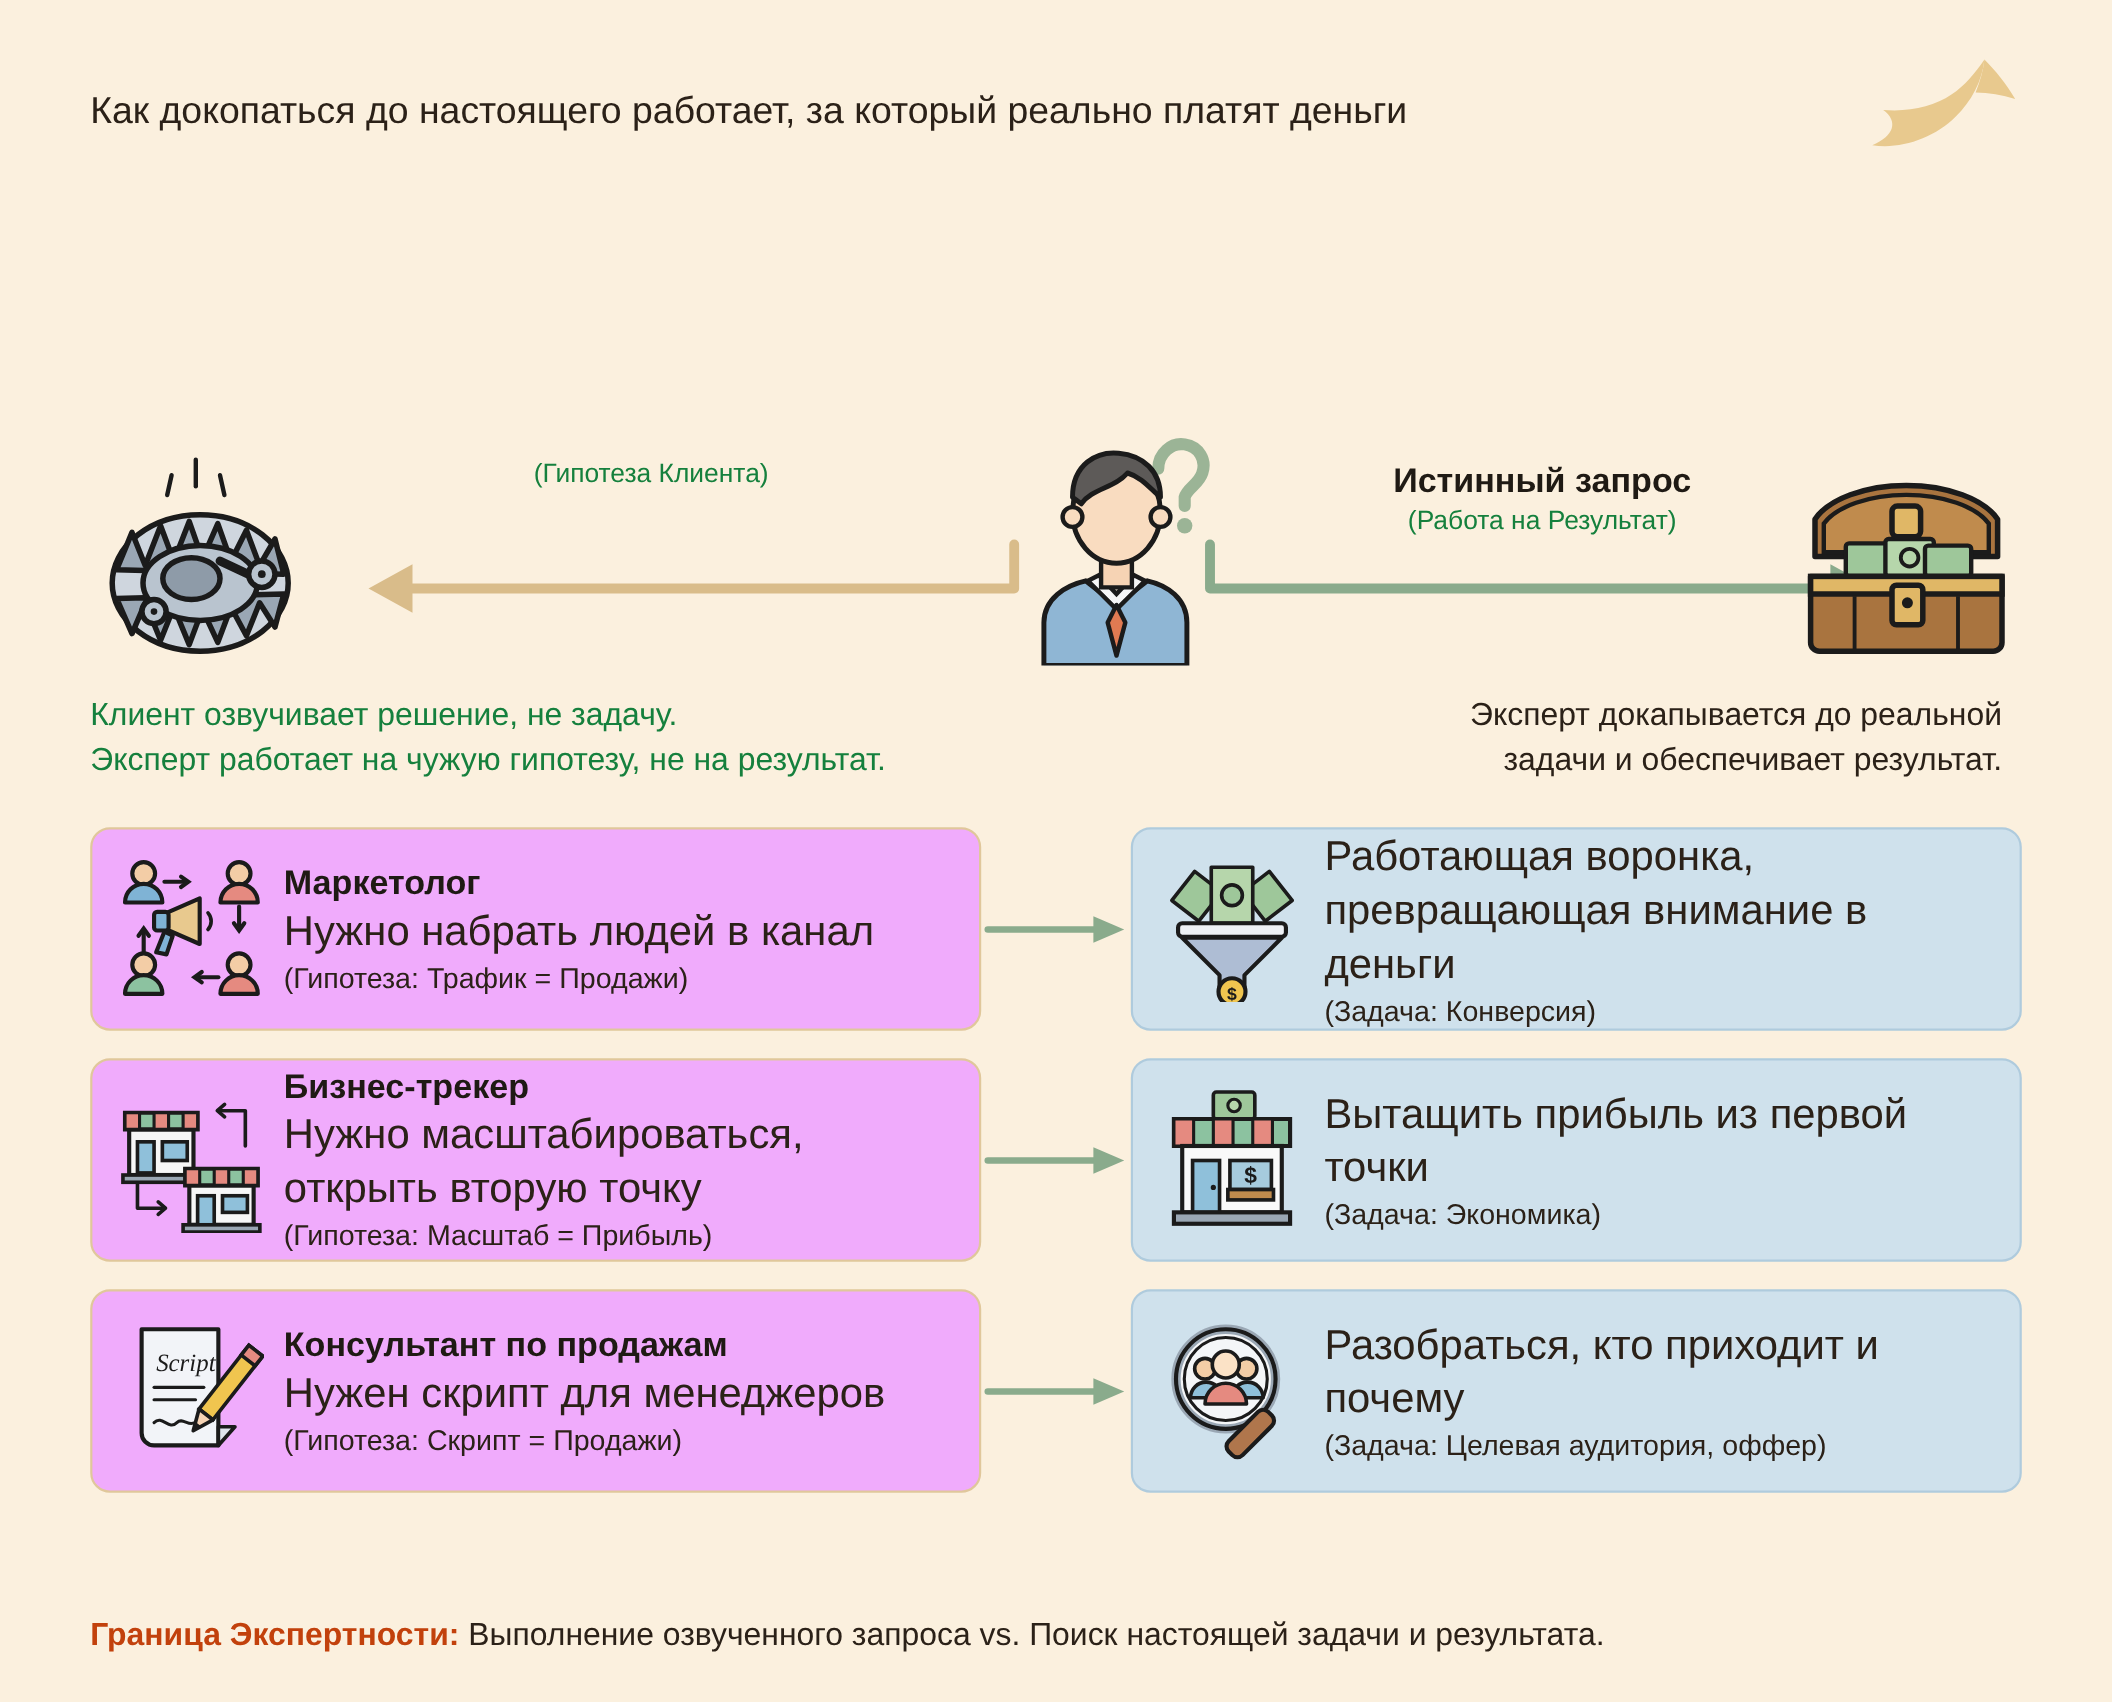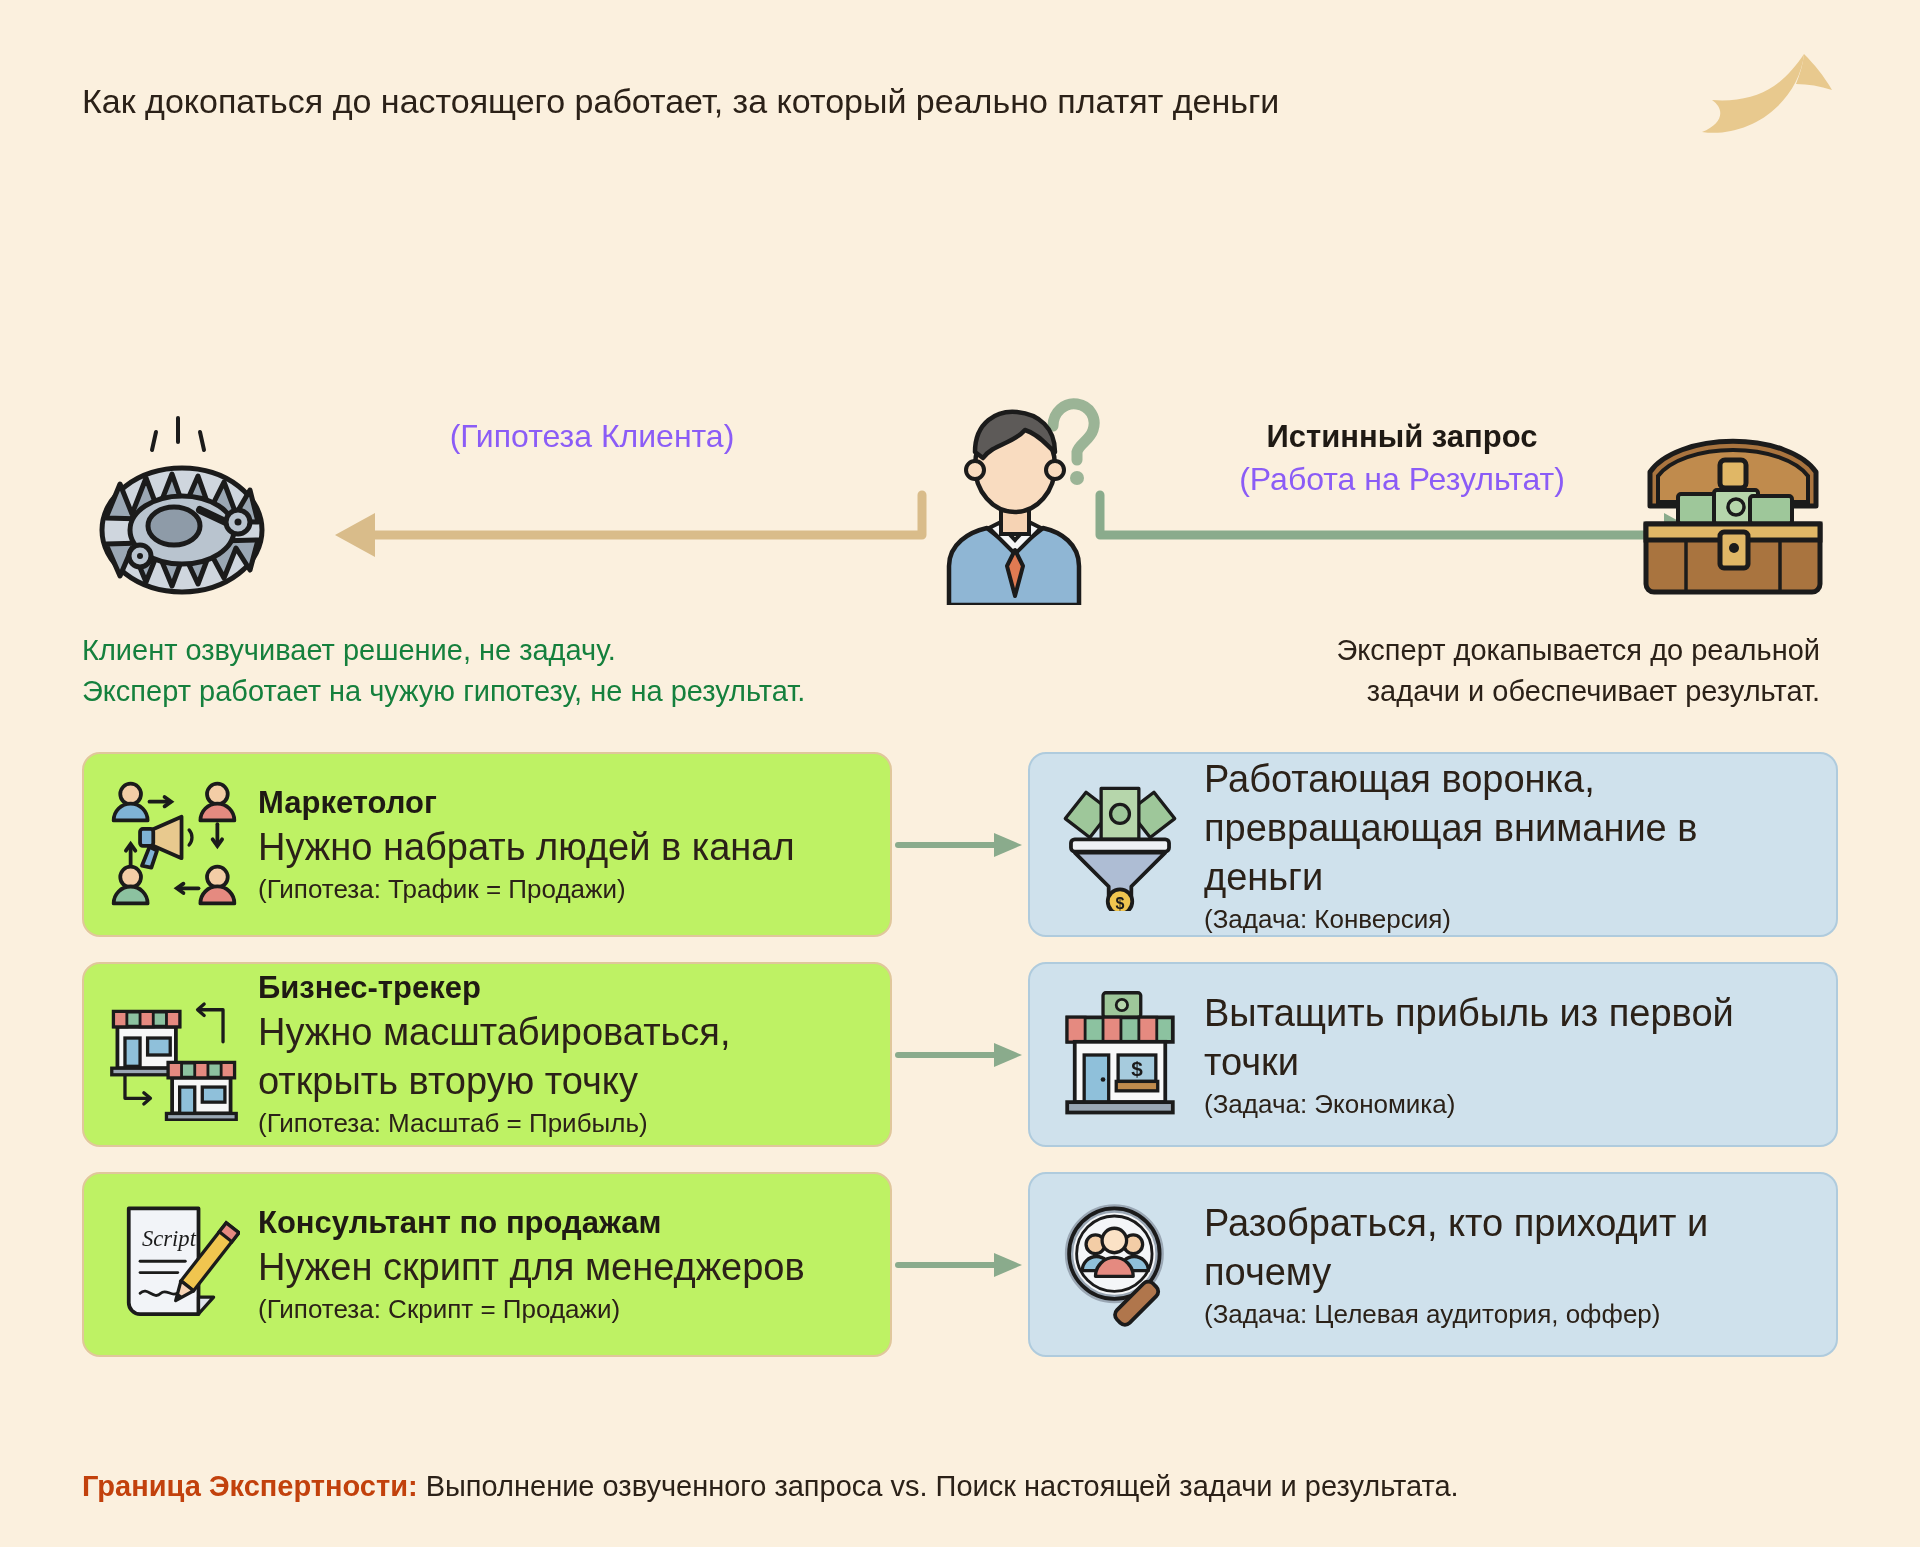--- a/index.html
+++ b/index.html
@@ -100,22 +100,22 @@
     text-align: center;
   }
   .label-title {
     font-size: 31px;
     font-weight: bold;
     color: #1f1a14;
     line-height: 1.2;
     white-space: nowrap;
   }
   .label-sub {
-    font-size: 32px;
-    color: #8b5cf6;
+    font-size: 24px;
+    color: #15803d;
     line-height: 1.25;
     margin-top: 4px;
     white-space: nowrap;
   }
   .arrow-left-svg {
     position: absolute;
     left: 245px;
     top: 95px;
     width: 600px;
     height: 110px;
@@ -165,21 +165,21 @@
   }
   .card {
     border-radius: 18px;
     display: flex;
     align-items: center;
     box-sizing: border-box;
     padding: 12px 20px;
   }
   .card-left {
     width: 810px;
-    background: #bef264;
+    background: #f0abfc;
     border: 2px solid #e0c79b;
   }
   .card-right {
     width: 810px;
     background: #cfe1ec;
     border: 2px solid #afcbdd;
     margin-left: 136px;
   }
   .card-icon {
     flex: 0 0 auto;

